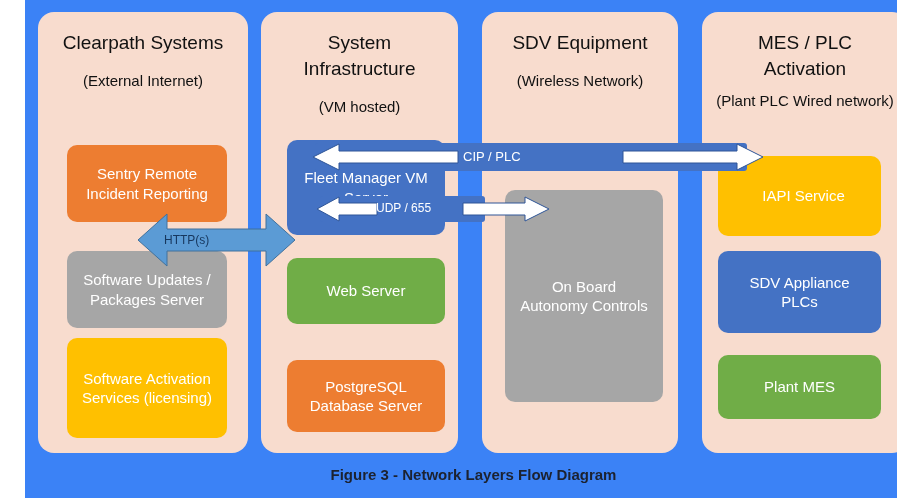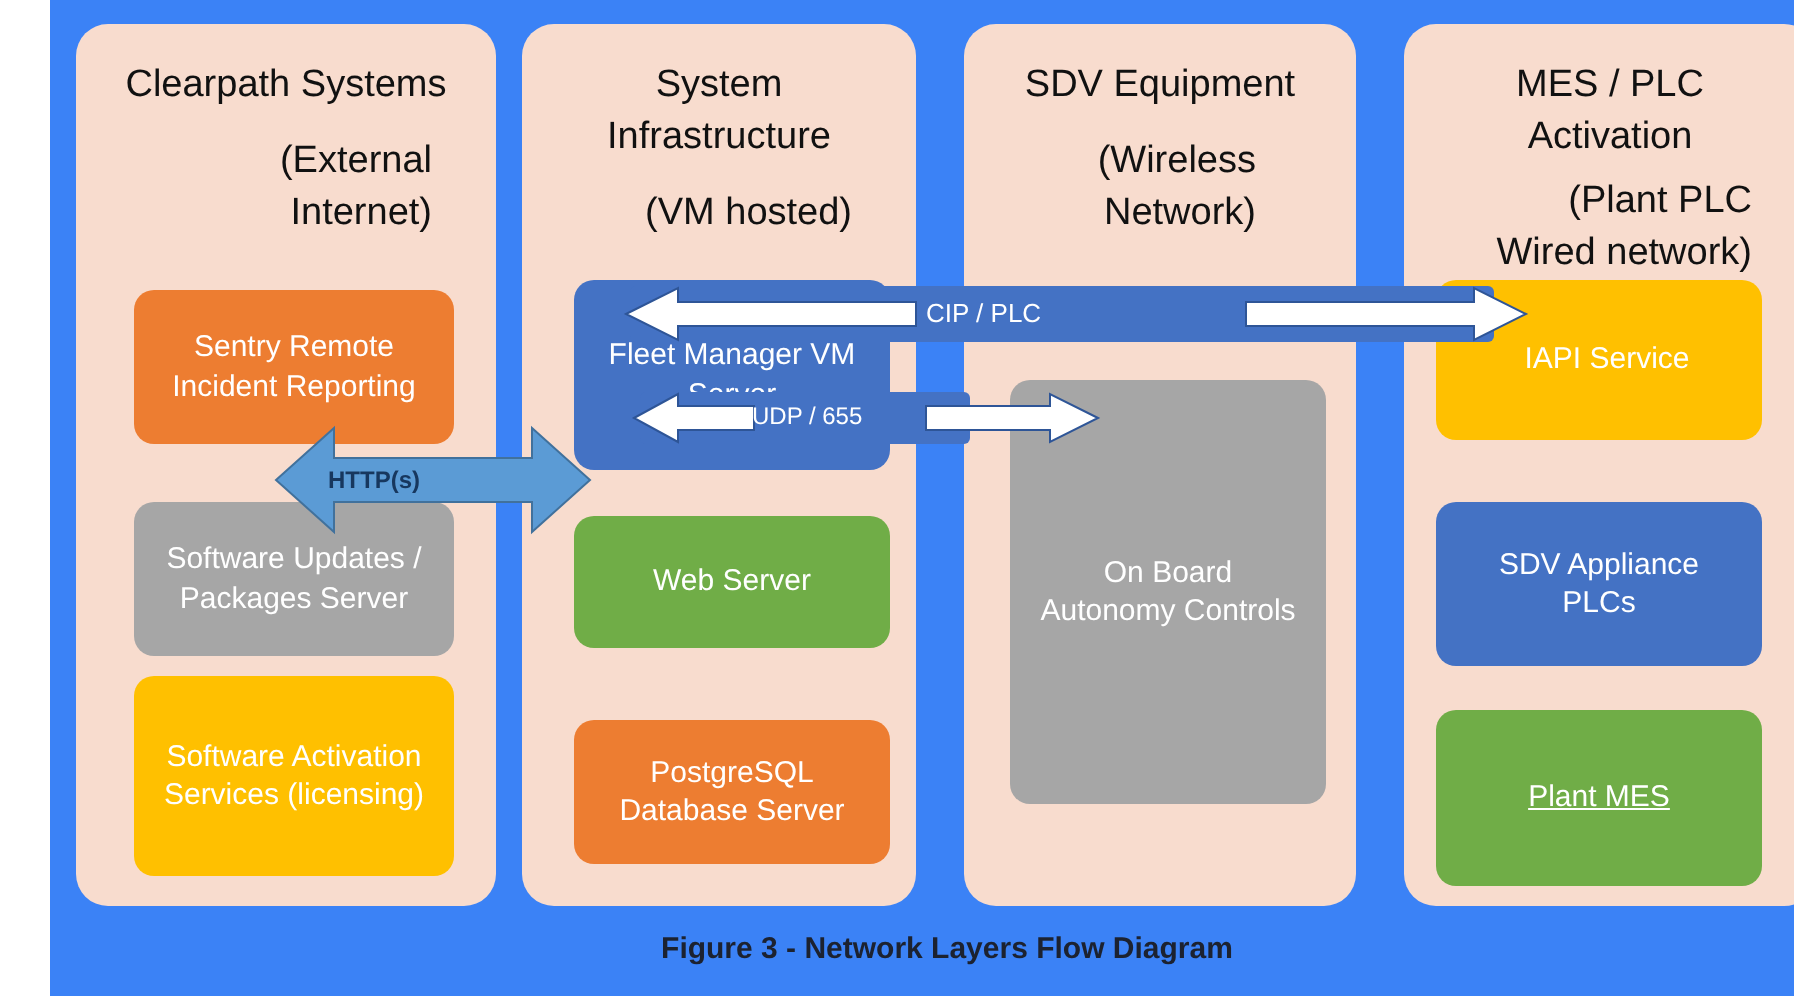--- a/index.html
+++ b/index.html
@@ -19,25 +19,24 @@
     padding-top: 18px;
     text-align: center;
     color: #111111;
   }
   .col-title {
     font-size: 19px;
     line-height: 26px;
     padding: 0 14px;
   }
   .col-subtitle {
-    font-size: 19px;
+    font-size: 15px;
     line-height: 26px;
     margin-top: 12px;
-    padding: 0 32px;
-    text-align: right;
+    padding: 0 14px;
   }
   .node {
     position: absolute;
     border-radius: 10px;
     display: flex;
     align-items: center;
     justify-content: center;
     text-align: center;
     color: #ffffff;
     font-size: 15px;
@@ -50,21 +49,21 @@
     width: 897px; height: 498px;
     z-index: 5;
     pointer-events: none;
   }
   .arrow-label {
     position: absolute;
     z-index: 6;
     text-align: left;
     pointer-events: none;
   }
-  .lbl-https { left: 139px; top: 233px; width: 104px; font-size: 12px; font-weight: 700; color: #17375E; }
+  .lbl-https { left: 139px; top: 233px; width: 104px; font-size: 12px; font-weight: 400; color: #17375E; }
   .lbl-cip   { left: 438px; top: 149px; width: 155px; font-size: 13px; color: #ffffff; }
   .lbl-udp   { left: 351px; top: 201px; width: 88px;  font-size: 12px; color: #ffffff; }
   .white-arrow { fill: #ffffff; stroke: #2E5597; stroke-width: 1; }
   .caption {
     position: absolute;
     left: 0; top: 466px;
     width: 100%;
     text-align: center;
     font-size: 15px;
     font-weight: bold;
@@ -108,27 +107,27 @@
     <div class="col-title">SDV Equipment</div>
     <div class="col-subtitle" style="max-width:160px;margin-left:auto;margin-right:auto">(Wireless Network)</div>
     <div class="node" style="left: 23px; top: 178px; width: 158px; height: 212px; background-color: rgb(166, 166, 166);">
       <span>On Board Autonomy Controls</span>
     </div>
   </div>
 
   <div class="col" style="left: 677px; top: 12px; width: 206px; height: 441px; background-color: rgb(248, 220, 206);">
     <div class="col-title">MES / PLC Activation</div>
     <div class="col-subtitle" style="margin-top:6px">(Plant PLC Wired network)</div>
-    <div class="node" style="left: 16px; top: 128px; width: 163px; height: 80px; background-color: rgb(255, 192, 0); padding-left: 22px;">
+    <div class="node" style="left: 16px; top: 144px; width: 163px; height: 80px; background-color: rgb(255, 192, 0); padding-left: 22px;">
       <span>IAPI Service</span>
     </div>
     <div class="node" style="left: 16px; top: 239px; width: 163px; height: 82px; background-color: rgb(68, 114, 196);">
       <span>SDV Appliance PLCs</span>
     </div>
-    <div class="node" style="left: 16px; top: 343px; width: 163px; height: 88px; background-color: rgb(112, 173, 71); text-decoration: underline;">
+    <div class="node" style="left: 16px; top: 343px; width: 163px; height: 64px; background-color: rgb(112, 173, 71);">
       <span>Plant MES</span>
     </div>
   </div>
 
   <svg class="overlay" viewBox="0 0 897 498">
 
     <rect x="290" y="143" width="432" height="28" rx="3" fill="#4472C4"></rect>
     <polygon class="white-arrow" points="288,157 314,144 314,151 433,151 433,163 314,163 314,170"></polygon>
     <polygon class="white-arrow" points="738,157 712,144 712,151 598,151 598,163 712,163 712,170"></polygon>
 

